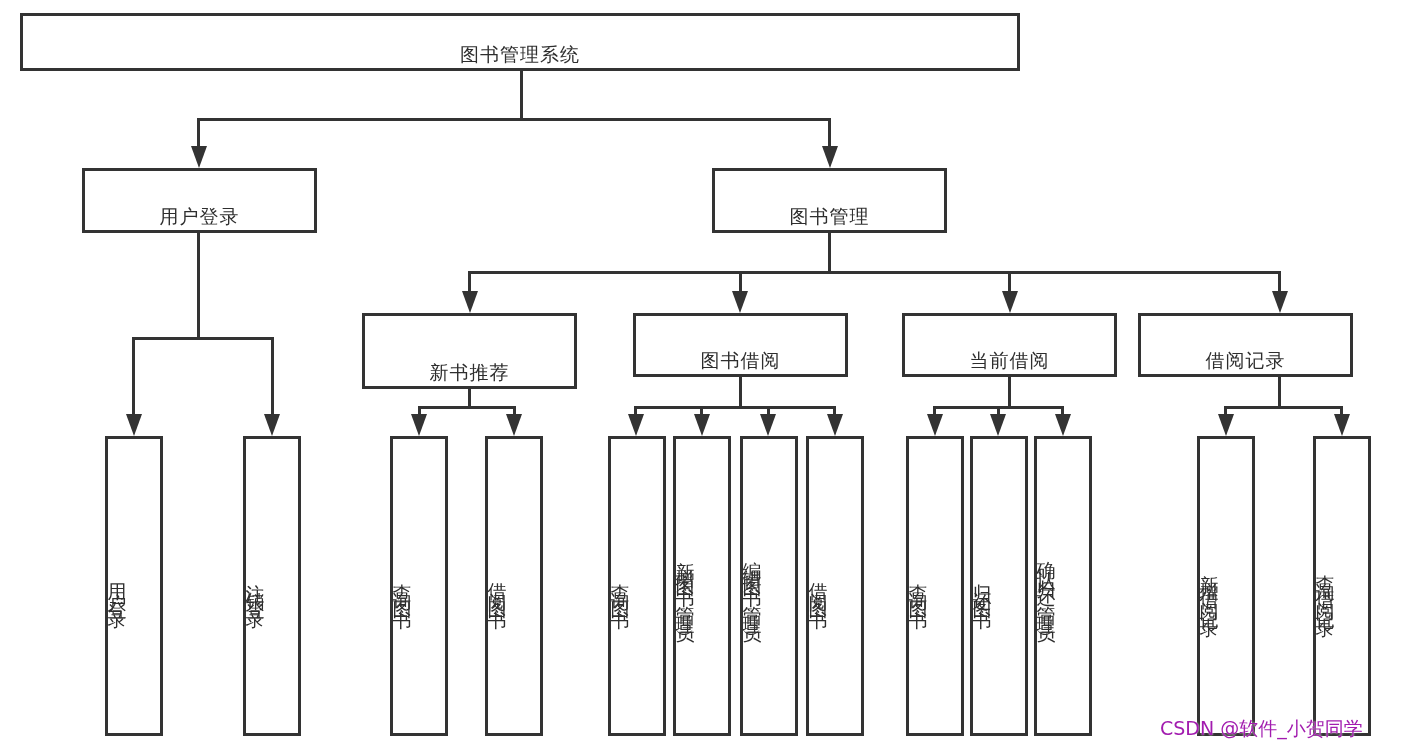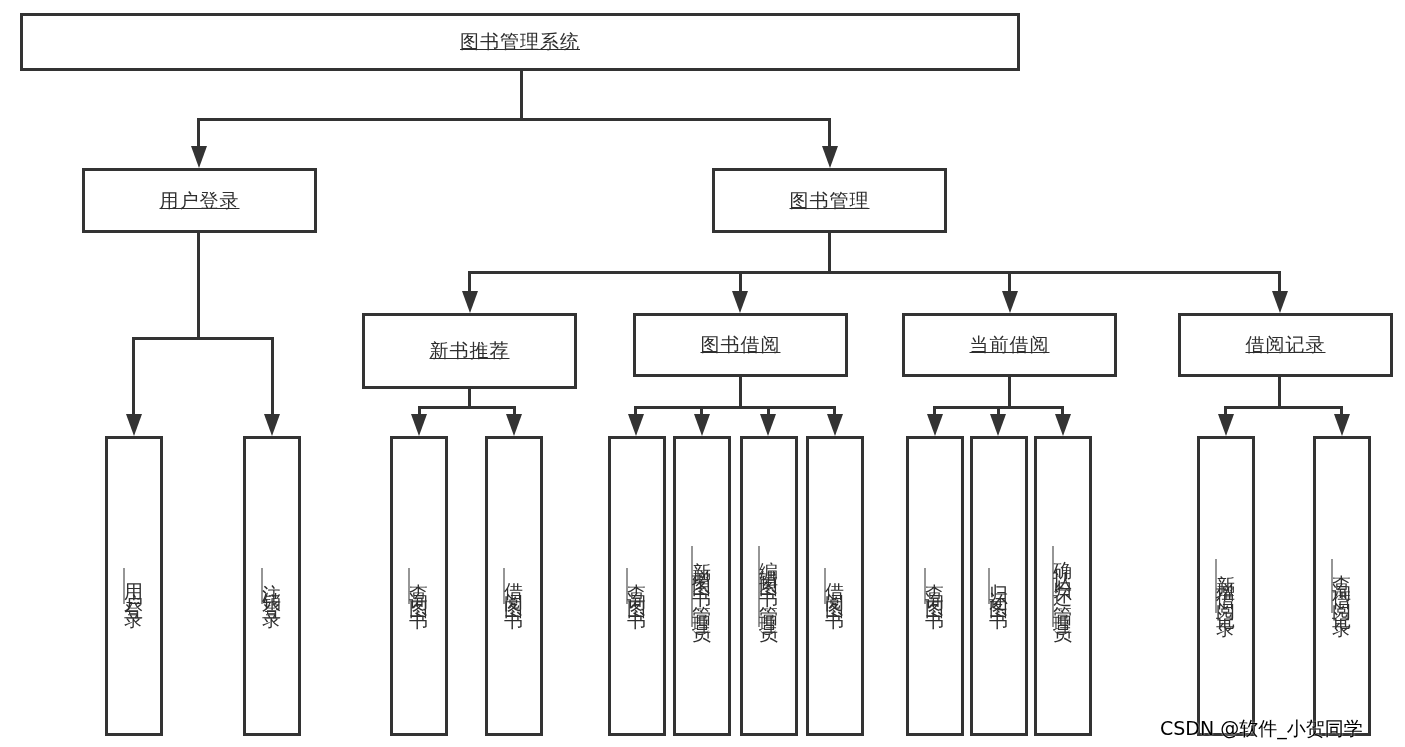--- a/index.html
+++ b/index.html
@@ -10,26 +10,25 @@
     font-family:"DejaVu Sans","Liberation Sans",sans-serif;
     color:#2e2e2e;
     overflow:hidden;
   }
   .box{
     position:absolute;
     box-sizing:border-box;
     border:3px solid #333333;
     background:#ffffff;
     display:flex;
-    align-items:center;
+    align-items:flex-end;
     justify-content:center;
     font-size:19px;
     letter-spacing:1px;
     color:#2e2e2e;
-    text-decoration:underline;
   }
   .leaf{
     writing-mode:vertical-rl;
     text-orientation:mixed;
     letter-spacing:9px;
     font-size:19px;
     line-height:1;
   }
   .hline,.vline{
     position:absolute;
@@ -41,21 +40,21 @@
     position:absolute;
     width:0;height:0;
     border-left:8px solid transparent;
     border-right:8px solid transparent;
     border-top:22px solid #333333;
   }
   .watermark{
     position:absolute;
     left:1160px;top:716px;
     font-size:19px;
-    color:#000000;
+    color:#a21caf;
     white-space:nowrap;
     text-shadow:0 0 2px #ffffff;
     z-index:5;
   }
 </style>
 </head>
 <body>
 
 <div class="canvas">
 
@@ -137,21 +136,21 @@
     </div>
 
   <div class="box" style="left:902px;top:313px;width:215px;height:64px;">
       <span>当前借阅</span>
     </div>
 
   <div class="box" style="left:633px;top:313px;width:215px;height:64px;">
       <span>图书借阅</span>
     </div>
 
-  <div class="box" style="left:1178px;top:313px;width:215px;height:64px;">
+  <div class="box" style="left:1138px;top:313px;width:215px;height:64px;">
       <span>借阅记录</span>
     </div>
 
   <div class="box leaf" style="left:105px;top:436px;width:58px;height:300px;">用户登录</div>
   <div class="box leaf" style="left:243px;top:436px;width:58px;height:300px;">注销登录</div>
 
   <div class="box leaf" style="left:390px;top:436px;width:58px;height:300px;">查询图书</div>
   <div class="box leaf" style="left:485px;top:436px;width:58px;height:300px;">借阅图书</div>
 
   <div class="box leaf" style="left:608px;top:436px;width:58px;height:300px;">查询图书</div>

